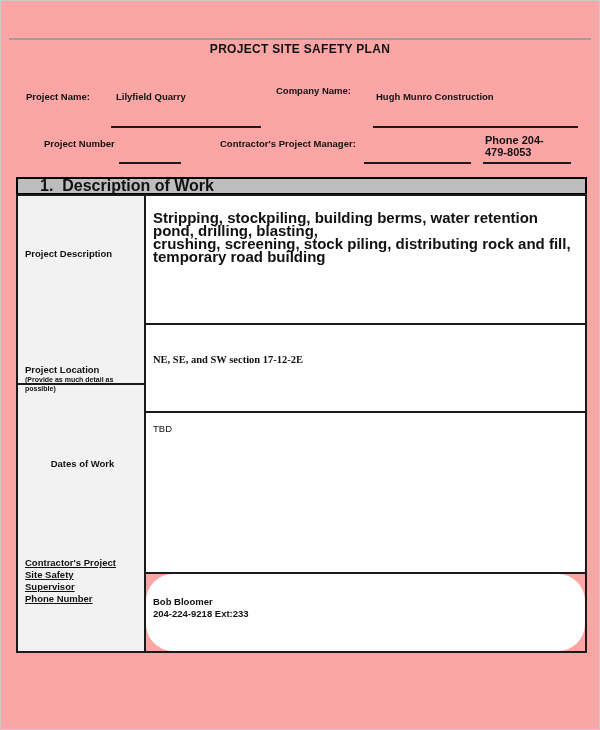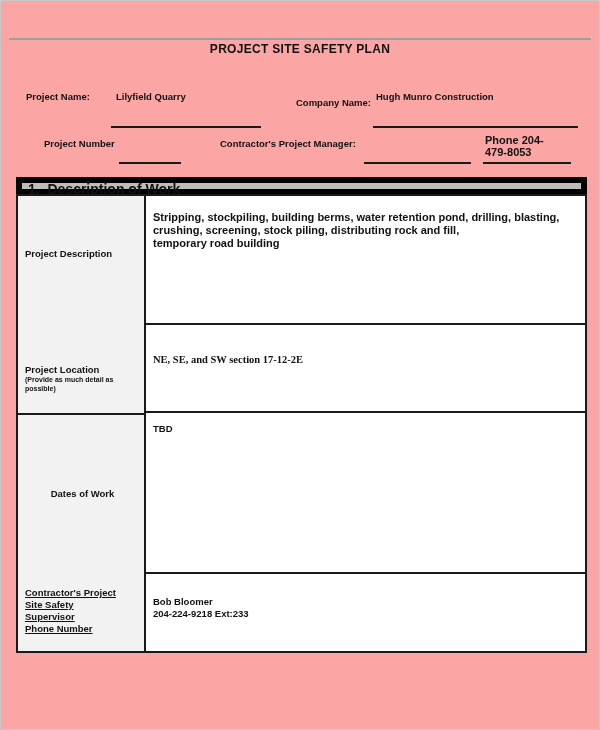--- a/index.html
+++ b/index.html
@@ -28,87 +28,88 @@
   }
   .phone-block {
     font-size: 11px; font-weight: bold;
     line-height: 12px; white-space: normal;
   }
   .blank-line { background: #1a1a1a; height: 2px; }
 
   .section-bar {
     left: 15px; top: 176px; width: 571px; height: 18px;
     background: #bdbdbd;
-    border: 6px solid #000000;
-    font-size: 14px; font-weight: bold;
-    line-height: 13px; padding-left: 6px;
+    border: 2px solid #000000;
+    font-size: 16px; font-weight: bold;
+    line-height: 13px; padding-left: 22px;
     white-space: pre;
   }
   .work-table {
     left: 15px; top: 193px; width: 571px; height: 459px;
     border: 2px solid #1a1a1a;
     display: flex;
   }
   .label-col {
     width: 128px; flex: 0 0 128px;
     background: #f2f2f2;
     border-right: 2px solid #1a1a1a;
     display: flex; flex-direction: column;
   }
   .label-cell { position: relative; }
-  .label-cell.upper { height: 219px; border-bottom: 2px solid #1a1a1a; }
+  .label-cell.upper { height: 189px; border-bottom: 2px solid #1a1a1a; }
   .label-cell.lower { flex: 1; }
   .row-label {
     position: absolute; left: 7px; right: 4px;
     font-size: 9.5px; font-weight: bold; line-height: 12px;
     white-space: pre-line;
   }
   .row-label .note {
     display: block;
     font-size: 7px; line-height: 8.5px;
     white-space: pre-line;
   }
   .value-col { flex: 1; display: flex; flex-direction: column; }
   .value-cell { background: #fff; }
   .value-cell.desc {
     height: 129px; border-bottom: 2px solid #1a1a1a;
     padding: 15px 10px 0 7px;
-    font-size: 11px; font-weight: bold; line-height: 13px;
+    font-size: 15px; font-weight: bold; line-height: 13px;
     white-space: pre-line;
   }
   .value-cell.loc {
     height: 88px; border-bottom: 2px solid #1a1a1a;
     padding: 29px 10px 0 7px;
     font-family: "Liberation Serif", serif;
     font-size: 10.5px; font-weight: bold;
   }
   .value-cell.dates {
     height: 161px; border-bottom: 2px solid #1a1a1a;
     padding: 10px 10px 1px 7px;
-    font-size: 9.5px; font-weight: bold;
+    font-size: 9.5px; font-weight: normal;
   }
   .value-cell.supervisor {
     flex: 1;
     padding: 22px 10px 0 7px;
     font-size: 9.5px; font-weight: bold; line-height: 12px;
     white-space: pre-line;
+    border-radius: 27px;
   }
 </style>
 </head>
 <body>
 
 <div class="page">
 
   <div class="abs top-rule"></div>
 
   <div class="abs doc-title">PROJECT SITE SAFETY PLAN</div>
 
   <div class="abs field-label" style="left:25px; top:90px;">Project Name:</div>
   <div class="abs field-value" style="left:115px; top:90px;">Lilyfield Quarry</div>
-  <div class="abs field-label" style="left:275px; top:96px;margin-left:20px;">Company Name:</div>
+  <div class="abs field-label" style="left:275px; top:84px;">Company Name:</div>
   <div class="abs field-value" style="left:375px; top:90px;">Hugh Munro Construction</div>
 
   <div class="abs blank-line" style="left:110px; top:125px; width:150px;"></div>
   <div class="abs blank-line" style="left:372px; top:125px; width:205px;"></div>
 
   <div class="abs field-label" style="left:25px; top:137px;padding-left:18px;">Project Number</div>
   <div class="abs field-label" style="left:197px; top:137px;margin-left:22px;">Contractor's Project Manager:</div>
   <div class="abs field-value" style="left:353px; top:137px;margin-top:48px;">Roy Kelly</div>
   <div class="abs phone-block" style="left:484px; top:133px; width:64px;">Phone 204-479-8053</div>
 

